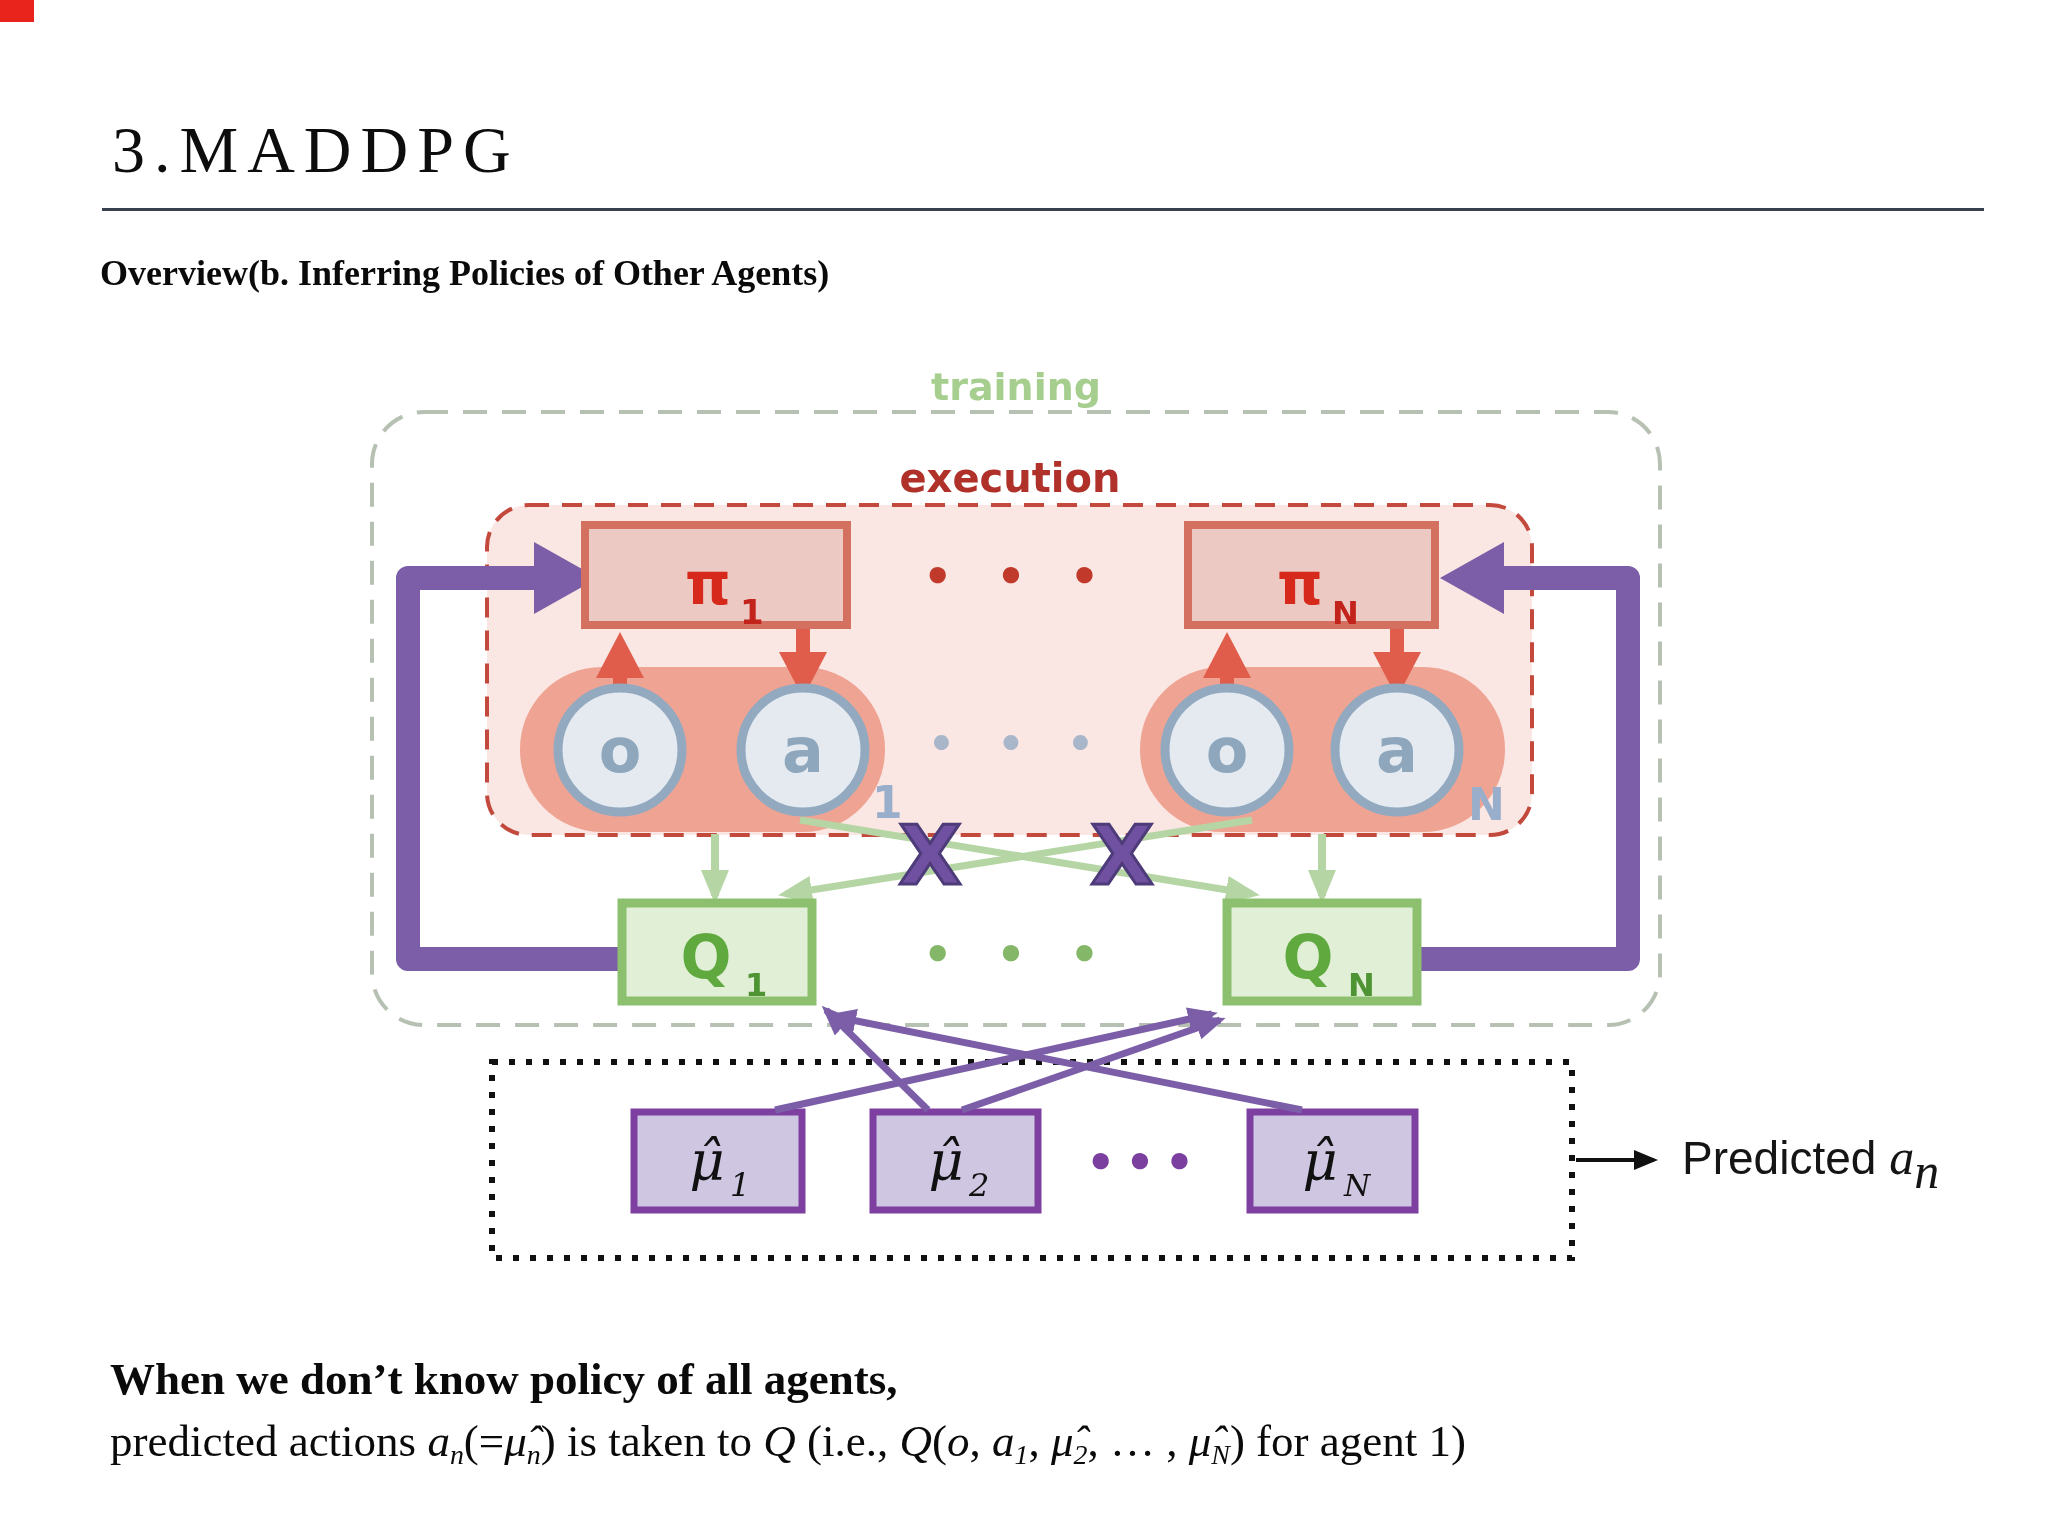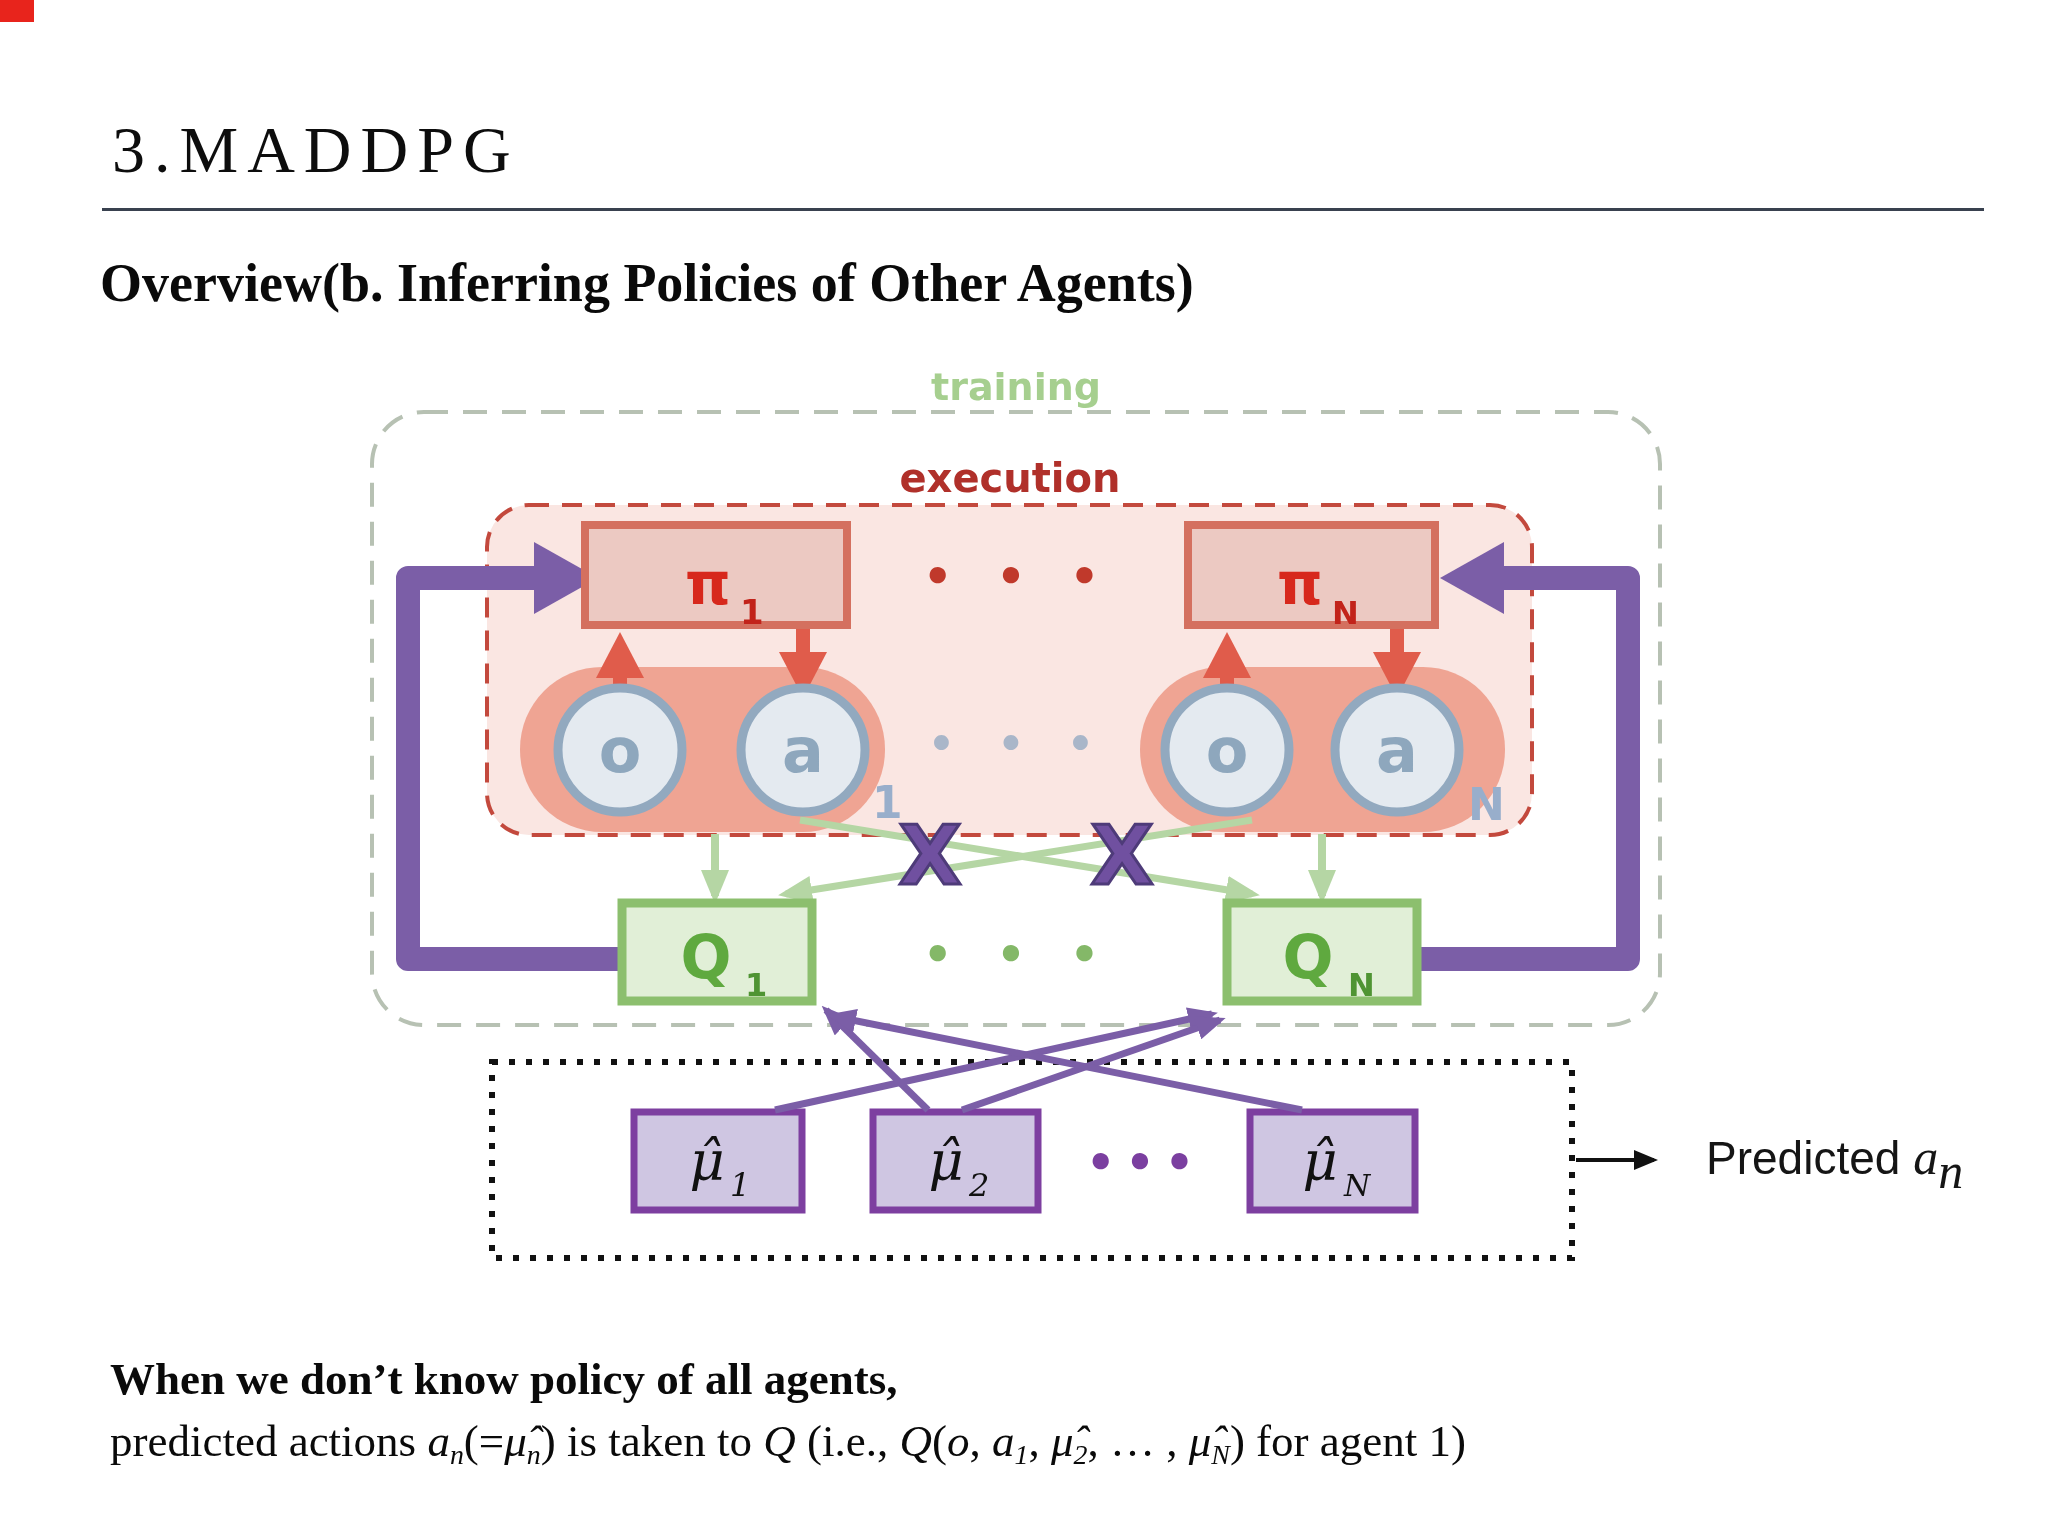--- a/index.html
+++ b/index.html
@@ -2,24 +2,24 @@
 <html><head>
 <meta charset="utf-8">
 <style>
   html,body{margin:0;padding:0;background:#fff;}
   body{width:2048px;height:1536px;position:relative;overflow:hidden;
        font-family:"Liberation Serif",serif;color:#111;}
   .abs{position:absolute;}
   #corner-marker{left:0;top:0;width:34px;height:22px;background:#e8241c;}
   #page-title{left:112px;top:112px;font-size:66px;letter-spacing:9px;color:#0d0d0d;}
   #title-rule{left:102px;top:208px;width:1882px;height:3px;background:#39414f;}
-  #page-subtitle{left:100px;top:252px;font-size:54px;font-weight:bold;color:#0a0a0a;}
+  #page-subtitle{left:100px;top:252px;font-size:36px;font-weight:bold;color:#0a0a0a;}
   #diagram-svg{left:0;top:0;}
   #predicted-label{left:1682px;top:1128px;font-size:46px;
-       font-family:"Liberation Sans",sans-serif;color:#151515;white-space:nowrap;margin-left:24px;}
+       font-family:"Liberation Sans",sans-serif;color:#151515;white-space:nowrap;}
   #predicted-label .math{font-family:"Liberation Serif",serif;font-style:italic;font-size:50px;}
   #caption{left:78px;top:1348px;font-size:45px;line-height:62px;color:#0a0a0a;white-space:nowrap;margin-left:32px;}
   #caption-line1{font-weight:bold;}
   .i{font-style:italic;}
   .sub{font-size:.62em;vertical-align:-0.28em;}
   svg text{font-family:"DejaVu Sans",sans-serif;}
   svg text.serifmath{font-family:"DejaVu Serif",serif;font-style:italic;}
 </style>
 </head>
 <body>

